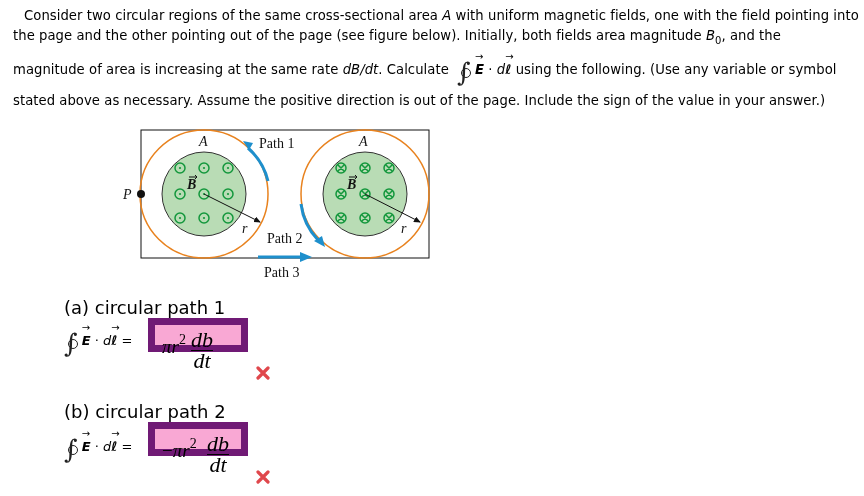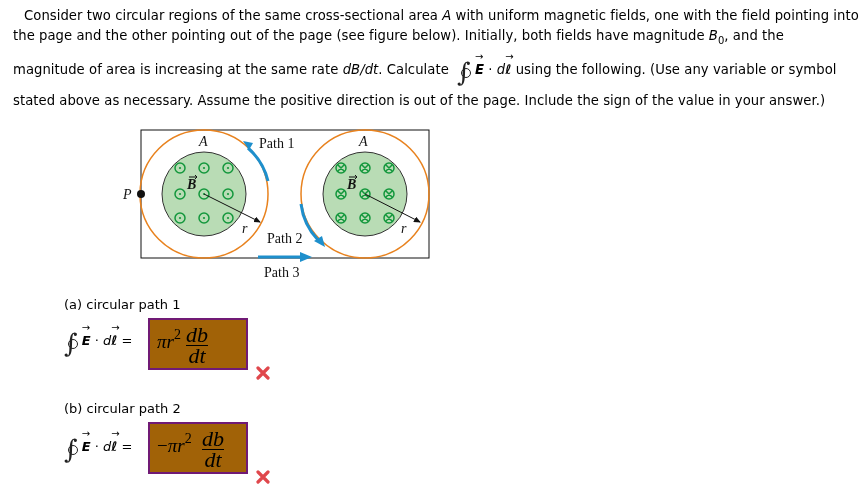--- a/index.html
+++ b/index.html
@@ -7,38 +7,38 @@
          font-family: "DejaVu Sans", "Liberation Sans", sans-serif; font-size:13px; color:#000; }
   .line { position:absolute; left:13px; white-space:nowrap; font-size:13.2px; letter-spacing:0.05px; }
   .ital { font-style:italic; }
   .integral { position:relative; display:inline-block; }
   .int-sign { font-family:"DejaVu Serif", serif; font-size:26px; font-style:italic; font-weight:300; vertical-align:-7px; line-height:1; color:#222; }
   .int-circ { position:absolute; left:4px; top:9px; width:8px; height:8px; border:1px solid #222; border-radius:50%; }
   .vec { position:relative; display:inline-block; }
   .vec::before { content:"\2192"; position:absolute; top:-11px; left:0; font-size:10px; font-weight:normal; }
   .bold { font-weight:bold; }
   .figure { position:absolute; left:0; top:0; }
-  .part-label { position:absolute; left:64px; font-size:13px; }
+  .part-label { position:absolute; left:64px; font-size:18px; }
   .eq-row { position:absolute; left:64px; }
-  .answer-box { position:absolute; width:100px; height:52px; border:2px solid #701a75; background:#a16207; box-sizing:border-box; }
+  .answer-box { position:absolute; width:100px; height:34px; border:7px solid #701a75; background:#f9a8d4; box-sizing:border-box; }
   .math { font-family:"Liberation Serif", "DejaVu Serif", serif; font-size:19px; position:absolute; }
   .frac { position:absolute; font-family:"Liberation Serif", "DejaVu Serif", serif; font-style:italic; font-size:22px; text-align:center; }
   .frac .num { display:block; line-height:18px; }
   .frac .bar { display:block; border-top:1px solid #000; margin:1px 0; }
   .frac .den { display:block; line-height:18px; }
   .wrong { position:absolute; width:14px; height:14px; }
 </style>
 </head>
 <body>
 
 <div class="line" style="top:8px;margin-left:11px;">
   <span>Consider two circular regions of the same cross-sectional area </span><span class="ital">A</span><span> with uniform magnetic fields, one with the field pointing into</span>
 </div>
 <div class="line" style="top:28px;">
-  <span>the page and the other pointing out of the page (see figure below). Initially, both fields have magnitude </span><span class="ital">B</span><sub style="font-size:10px;">0</sub><span>, and the</span>
+  <span>the page and the other pointing out of the page (see figure below). Initially, both fields area magnitude </span><span class="ital">B</span><sub style="font-size:10px;">0</sub><span>, and the</span>
 </div>
 <div class="line" style="top:59px;">
   <span>magnitude of area is increasing at the same rate </span><span class="ital">dB/dt</span><span>. Calculate</span>
   <span class="integral" style="margin-left:4px;">
     <span class="int-sign">∫</span><span class="int-circ"></span>
     <span class="vec bold ital">E</span>
     <span>·</span>
     <span class="ital">d</span><span class="vec bold ital">ℓ</span>
   </span>
   <span style="">using the following. (Use any variable or symbol</span>

